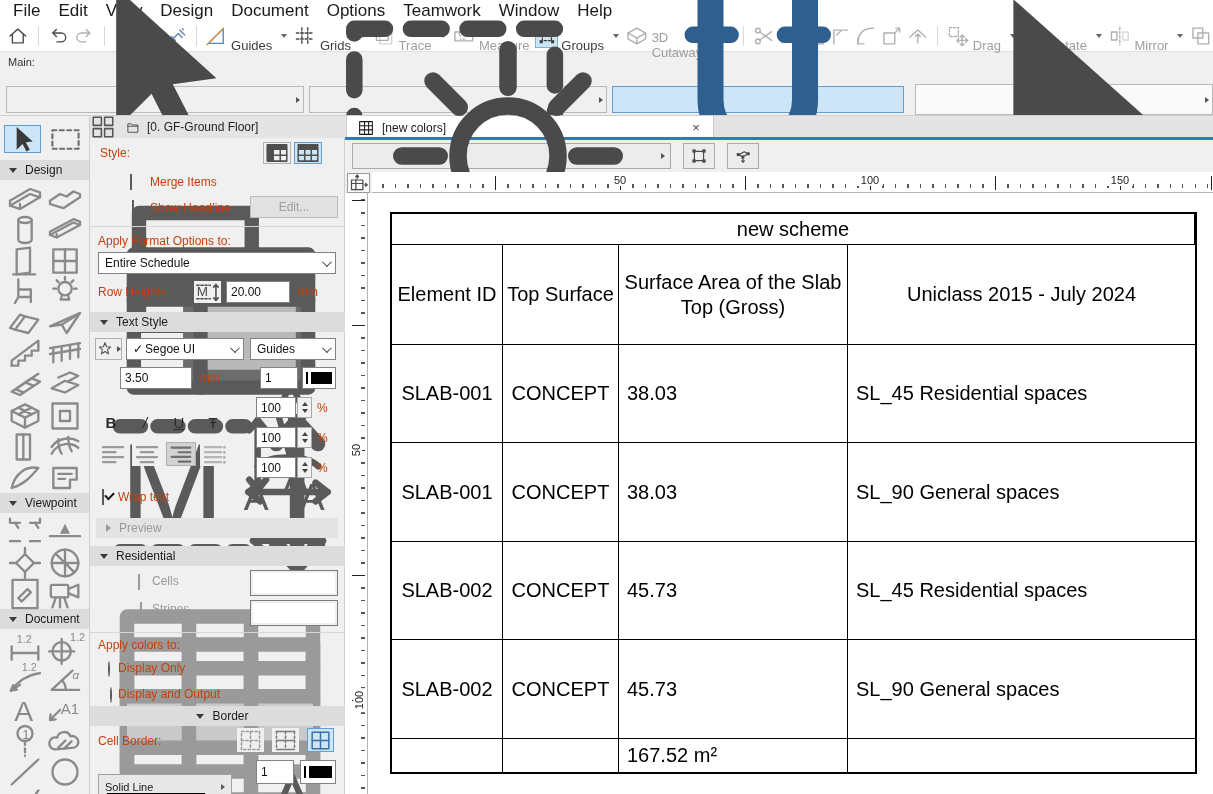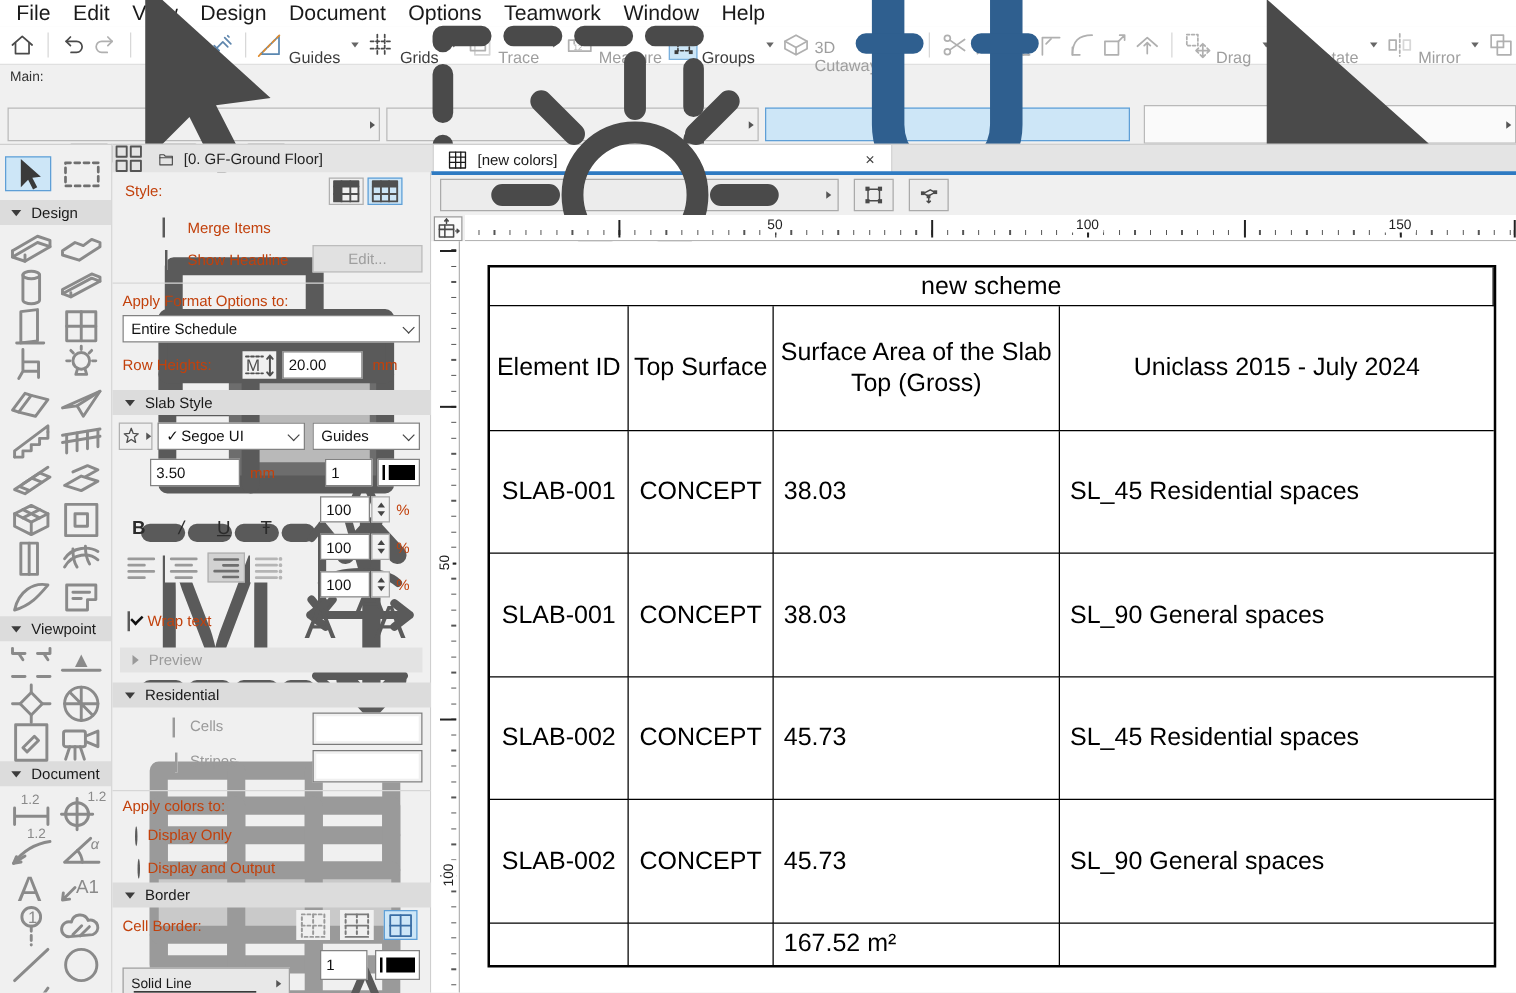--- a/index.html
+++ b/index.html
@@ -838,21 +838,21 @@
           <path d="M2.5 5.5 h12 M2.5 17.5 h12" stroke-dasharray="2 1.6"></path>
           <path d="M19.5 5 V19 M19.5 5 l-2 2.2 M19.5 5 l2 2.2 M19.5 19 l-2 -2.2 M19.5 19 l2 -2.2"></path>
         </svg>
       </span>
     </span>
   <input class="abs inp" style="left: 136px; top: 143px; width: 64px; height: 22px;" value="20.00">
   <span class="abs plabel" style="left:208px;top:147px;">mm</span>
 
   <div class="abs sech" style="left:0;top:174px;width:255px;">
     <span class="tri"></span>
-    <span>Slab Style</span>
+    <span>Text Style</span>
   </div>
 
   <span class="abs pbtn" style="left:5px;top:200px;width:27px;height:22px;">
     <span style="display: flex; align-items: center; justify-content: center;">
         <svg viewBox="0 0 24 24" fill="none" stroke="currentColor" stroke-width="1.4" stroke-linecap="round" stroke-linejoin="round" style="width: 100%; height: 100%;">
           <path d="M12 3.5 L14.1 9 L19.5 9.4 L15.4 12.9 L16.7 18.5 L12 15.4 L7.3 18.5 L8.6 12.9 L4.5 9.4 L9.9 9 Z"></path>
         </svg>
       </span>
       <span class="fly"></span>
   </span>
@@ -1012,21 +1012,21 @@
   <span class="abs colorbox" style="left:160px;top:462px;width:88px;height:26px;"></span>
 
   <span class="divider" style="top:494px;"></span>
 
   <span class="abs plabel" style="left:8px;top:500px;">Apply colors to:</span>
   <span class="abs radio" style="left:8px;top:524px;"></span>
   <span class="abs plabel" style="left:28px;top:523px;">Display Only</span>
   <span class="abs radio on" style="left:8px;top:550px;"></span>
   <span class="abs plabel" style="left:28px;top:549px;">Display and Output</span>
 
-  <div class="abs sech" style="left:0;top:568px;width:255px;">
+  <div class="abs sech" style="left:0;top:568px;width:255px;justify-content:center;">
     <span class="tri"></span>
     <span>Border</span>
   </div>
 
   <span class="abs plabel" style="left:8px;top:596px;">Cell Border:</span>
   <span class="abs pbtn" style="left:147px;top:590px;width:27px;height:24px;border:none;color:#9a9a9a;">
       <span style="display: flex; align-items: center; justify-content: center;">
         <svg viewBox="0 0 24 24" fill="none" stroke="currentColor" stroke-width="1.4" stroke-linecap="round" stroke-linejoin="round" style="width: 100%; height: 100%;">
           <rect x="4" y="4" width="16" height="16" stroke-dasharray="2 2"></rect>
           <path d="M12 4 V20 M4 12 H20" stroke-dasharray="2 2"></path>

